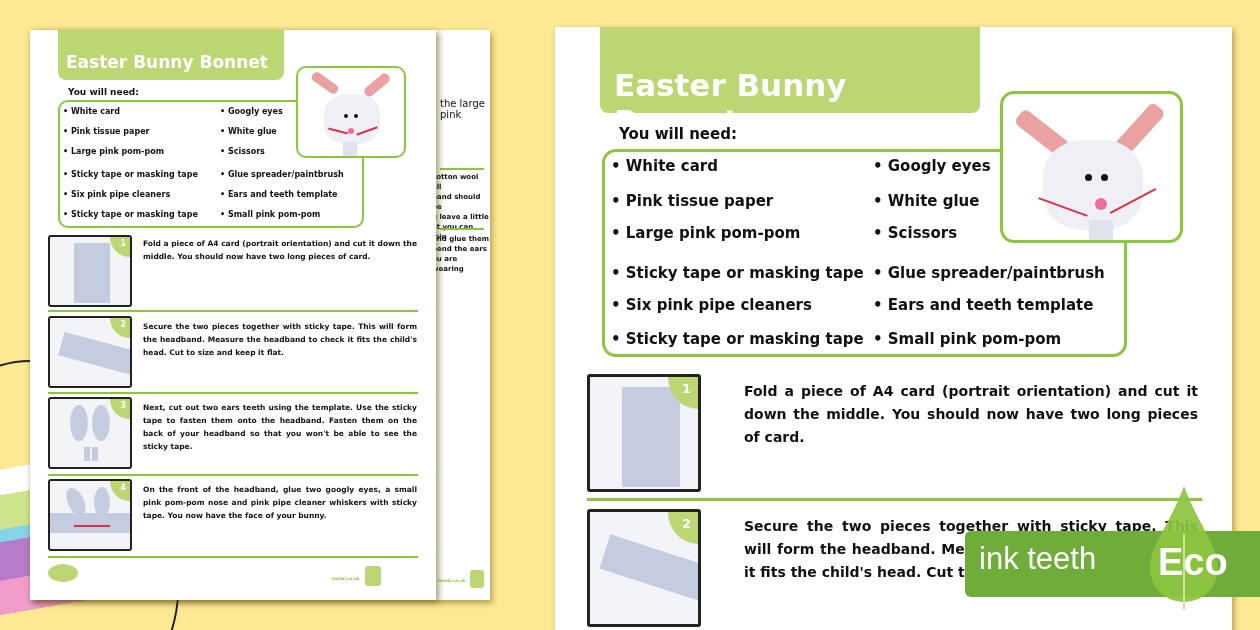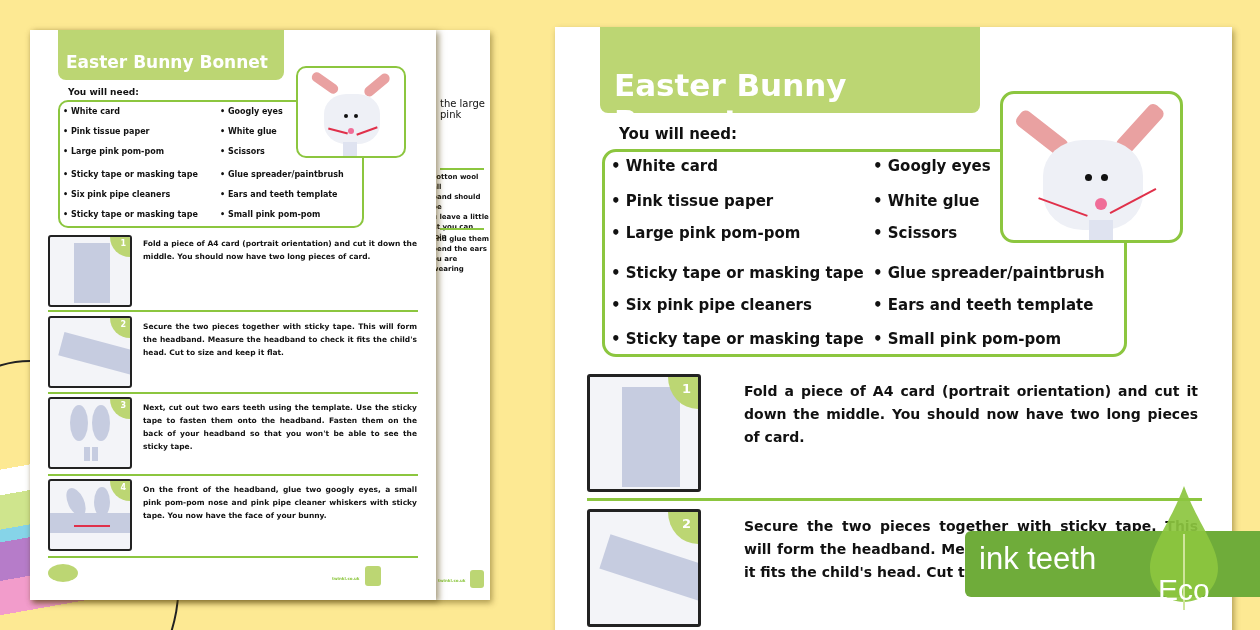--- a/index.html
+++ b/index.html
@@ -76,21 +76,21 @@
   .footer-text { position: absolute; color: #8cc63f; font-size: 4px; font-weight: bold; }
 
   .eco-banner {
     position: absolute; left: 965px; top: 531px; width: 300px; height: 66px;
     background: #6fac3a; border-radius: 6px 0 0 6px; z-index: 5;
   }
   .eco-ink { position: absolute; left: 14px; top: 10px; color: #fff; font-size: 31px; font-family: "Liberation Sans", sans-serif; }
   .eco-leaf {
     position: absolute; left: 1148px; top: 484px; width: 72px; height: 128px; z-index: 6;
   }
-  .eco-word { position: absolute; left: 1158px; top: 541px; color: #fff; font-size: 30px; font-weight: normal; font-family: "Liberation Sans", sans-serif; z-index: 7; margin-top: 32px; }
+  .eco-word { position: absolute; left: 1158px; top: 541px; color: #fff; font-size: 38px; font-weight: bold; font-family: "Liberation Sans", sans-serif; z-index: 7; }
 </style>
 </head>
 <body>
 
 <div class="egg"></div>
 
 <div class="sheet sheet-back">
   <div style="position:absolute; left:410px; top:68px; font-size:10px; font-weight:normal; color:#111;">the large pink</div>
   <div class="divider" style="left:410px; top:138px; width:44px;"></div>
   <div style="position:absolute; left:402px; top:142px; font-size:7px; font-weight:bold; color:#111; line-height:10px;">

